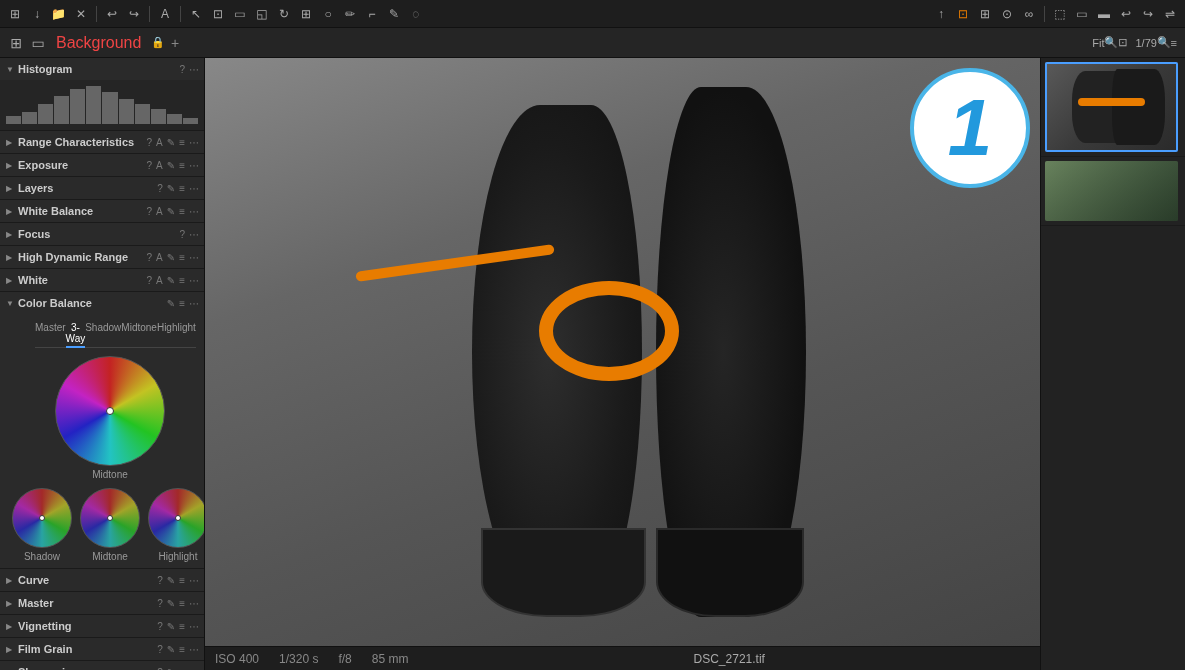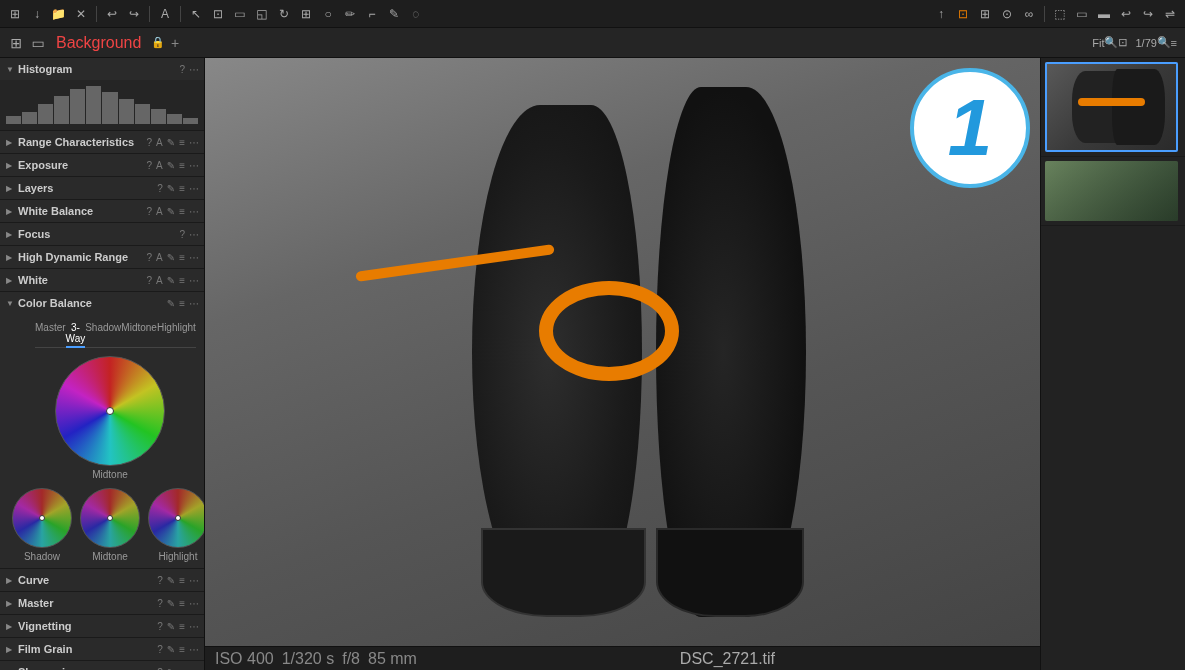--- a/index.html
+++ b/index.html
@@ -294,23 +294,23 @@
       font-style: italic;
     }
 
     .canvas-status-bar {
       height: 24px;
       background: #1e1e1e;
       border-top: 1px solid #111;
       display: flex;
       align-items: center;
       padding: 0 10px;
-      font-size: 16px;
+      font-size: 12px;
       color: #888;
-      gap: 8px;
+      gap: 20px;
     }
     .filename-center {
       margin: 0 auto;
       color: #aaa;
     }
 
     
     .right-panel {
       width: 145px;
       background: #222;

